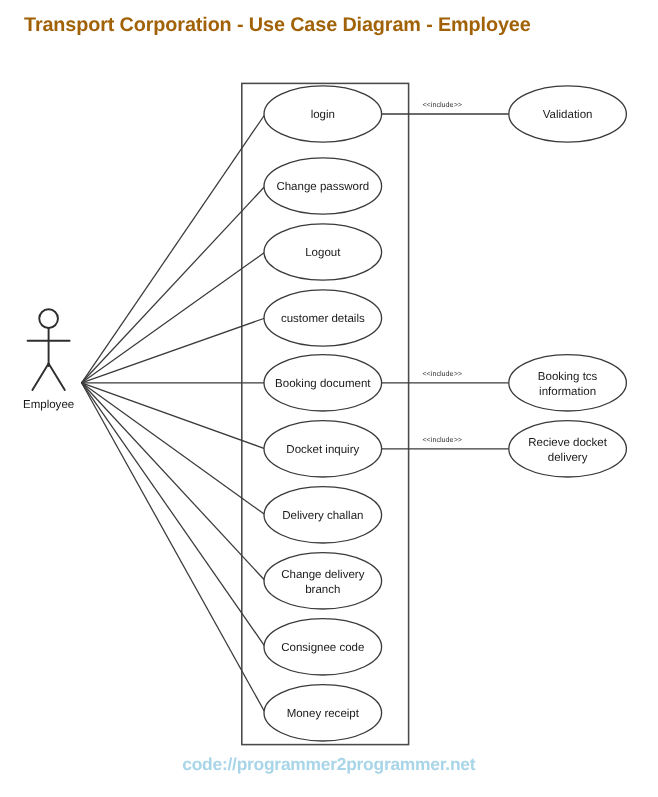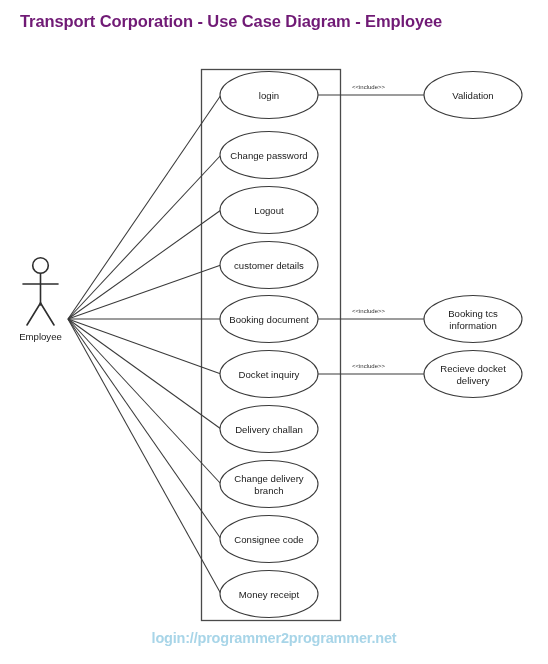--- a/index.html
+++ b/index.html
@@ -13,21 +13,21 @@
     position: relative;
     font-family: "Liberation Sans", sans-serif;
     overflow: hidden;
   }
   #page-title {
     position: absolute;
     left: 20px;
     top: 12px;
     font-size: 16.5px;
     font-weight: bold;
-    color: #701a75;
+    color: #a16207;
     letter-spacing: -0.1px;
     white-space: nowrap;
   }
   #diagram-canvas {
     position: absolute;
     left: 0;
     top: 0;
     width: 548px;
     height: 664px;
   }
@@ -189,13 +189,13 @@
   </g>
 
   <g>
     <ellipse class="ellipse-shape" cx="473" cy="374" rx="49" ry="23.5"></ellipse>
     <text class="uc-label" x="473" y="372" text-anchor="middle">Recieve docket</text>
     <text class="uc-label" x="473" y="384" text-anchor="middle">delivery</text>
   </g>
 
 </svg>
 
-<div id="footer-url">login://programmer2programmer.net</div>
+<div id="footer-url">code://programmer2programmer.net</div>
 
 </body></html>

